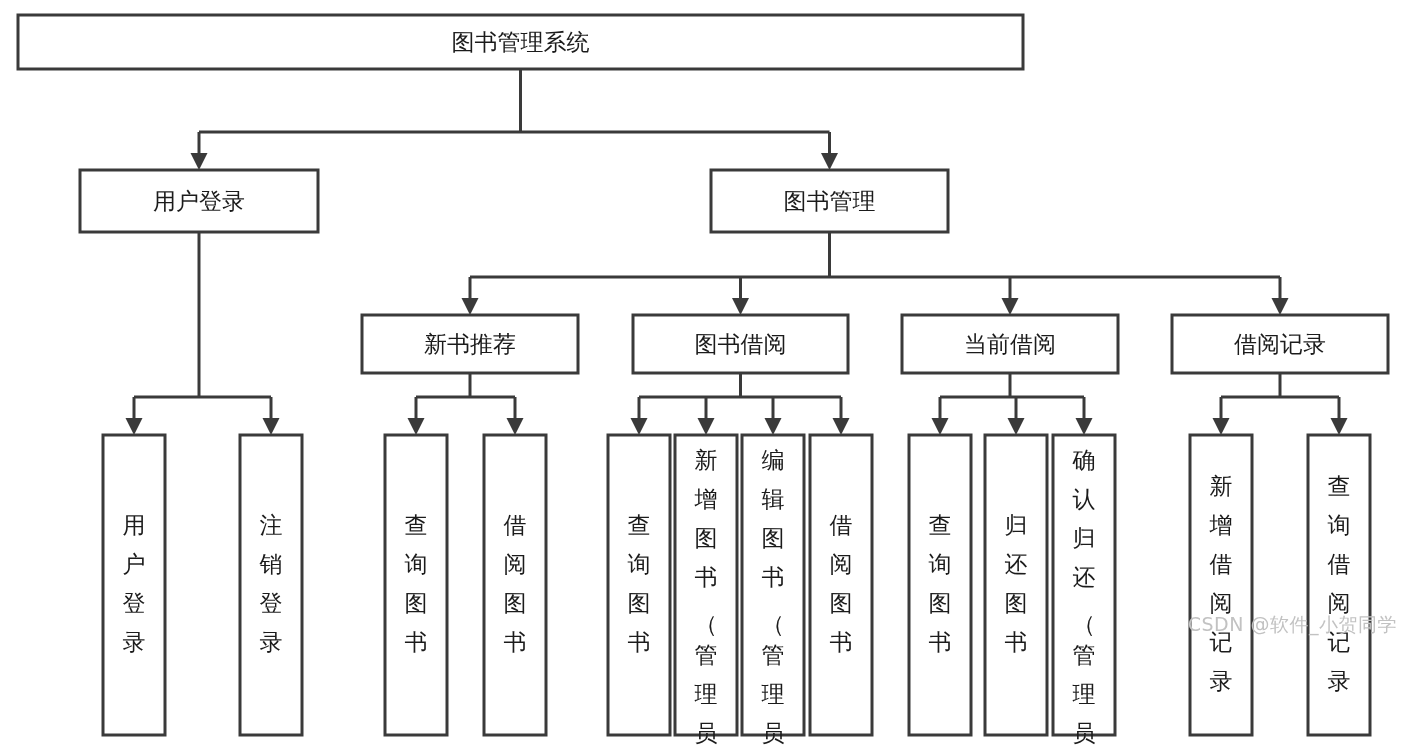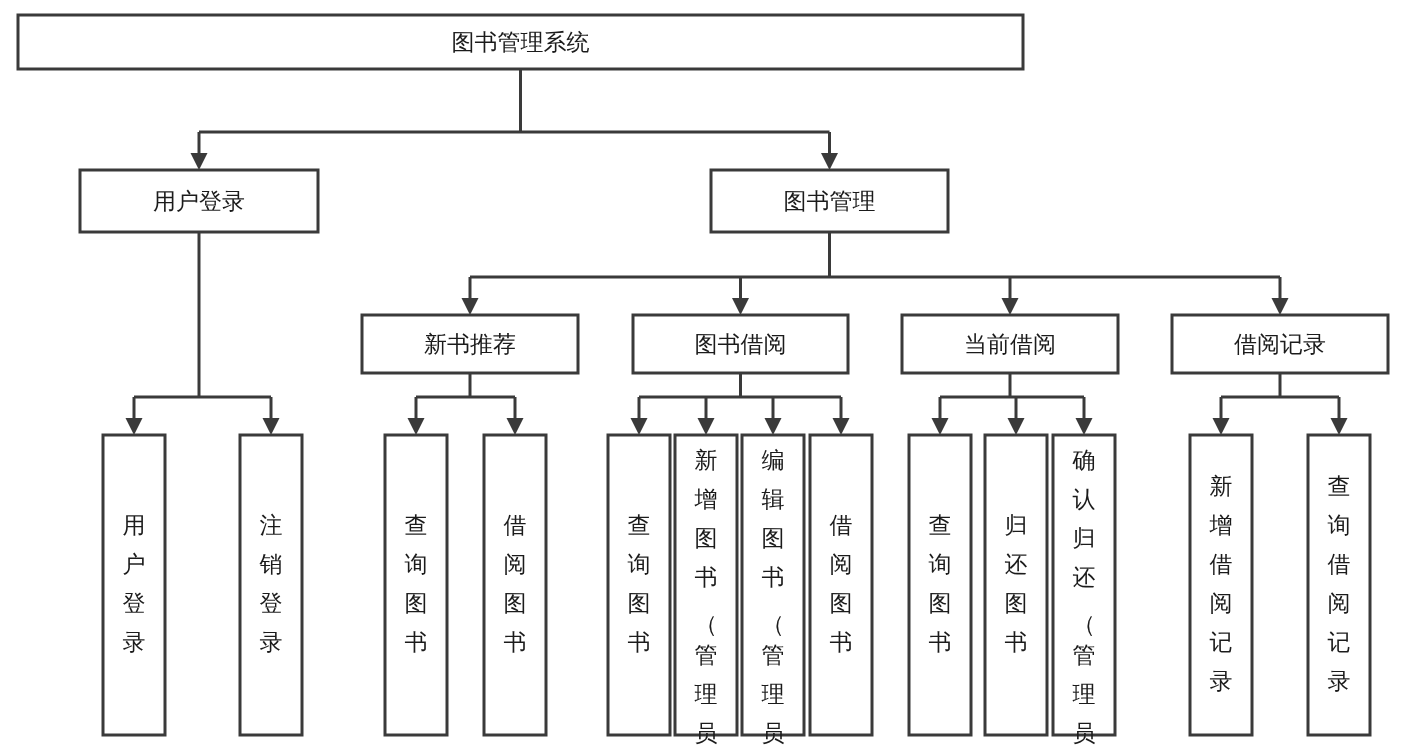--- a/index.html
+++ b/index.html
@@ -202,13 +202,14 @@
         <g>
           <rect x="1190" y="435" width="62" height="300" class="node-rect"></rect>
           <text x="1221" class="node-label-v"><tspan x="1221" y="487.5" dominant-baseline="middle">新</tspan><tspan x="1221" y="526.5" dominant-baseline="middle">增</tspan><tspan x="1221" y="565.5" dominant-baseline="middle">借</tspan><tspan x="1221" y="604.5" dominant-baseline="middle">阅</tspan><tspan x="1221" y="643.5" dominant-baseline="middle">记</tspan><tspan x="1221" y="682.5" dominant-baseline="middle">录</tspan></text>
         </g>
         <g>
           <rect x="1308" y="435" width="62" height="300" class="node-rect"></rect>
           <text x="1339" class="node-label-v"><tspan x="1339" y="487.5" dominant-baseline="middle">查</tspan><tspan x="1339" y="526.5" dominant-baseline="middle">询</tspan><tspan x="1339" y="565.5" dominant-baseline="middle">借</tspan><tspan x="1339" y="604.5" dominant-baseline="middle">阅</tspan><tspan x="1339" y="643.5" dominant-baseline="middle">记</tspan><tspan x="1339" y="682.5" dominant-baseline="middle">录</tspan></text>
         </g>
       </g>
   </svg>
+  <div class="watermark">CSDN @软件_小贺同学</div>
 </div>
 
 </body></html>

